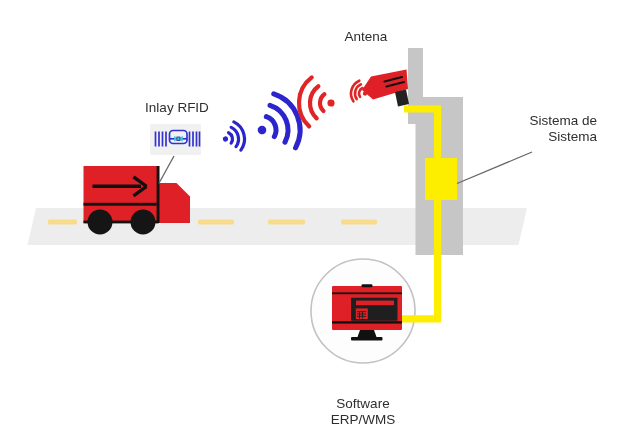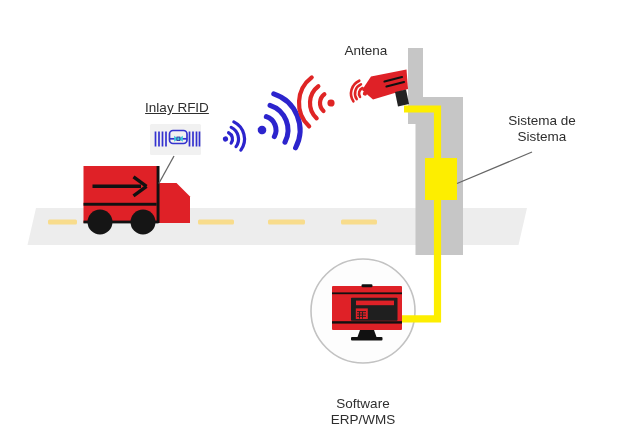--- a/index.html
+++ b/index.html
@@ -136,25 +136,25 @@
         <rect x="355.8" y="308.4" width="12" height="10.6"></rect>
       </g>
       <g stroke="#1f1f1f" stroke-width="0.9" fill="none">
         <path d="M357,311.6 H366 M357,314 H366 M357,316.4 H366 M359.5,311.6 V318.6 M362.5,311.6 V318.6"></path>
       </g>
       <path d="M360,330 H374 L376.5,337 H357.5 Z" fill="#111111"></path>
       <rect x="351" y="337" width="31.5" height="3.4" rx="1" fill="#111111"></rect>
     </g>
   </svg>
 
-  <div class="label" style="left:122px;top:100px;text-decoration:underline;">Inlay RFID</div>
+  <div class="label" style="left:122px;top:100px;">Inlay RFID</div>
 
-  <div class="label" style="left:311px;top:43px;">Antena</div>
+  <div class="label" style="left:311px;top:29px;">Antena</div>
 
-  <div class="label" style="left:487px;top:113px;">
+  <div class="label" style="left:487px;top:113px;text-align:right;">
     <span>Sistema de</span>
     <span>Sistema</span>
   </div>
 
   <div class="label" style="left:308px;top:370px;margin-top:26px;">
     <span>Software</span>
     <span>ERP/WMS</span>
   </div>
 
 </div>

